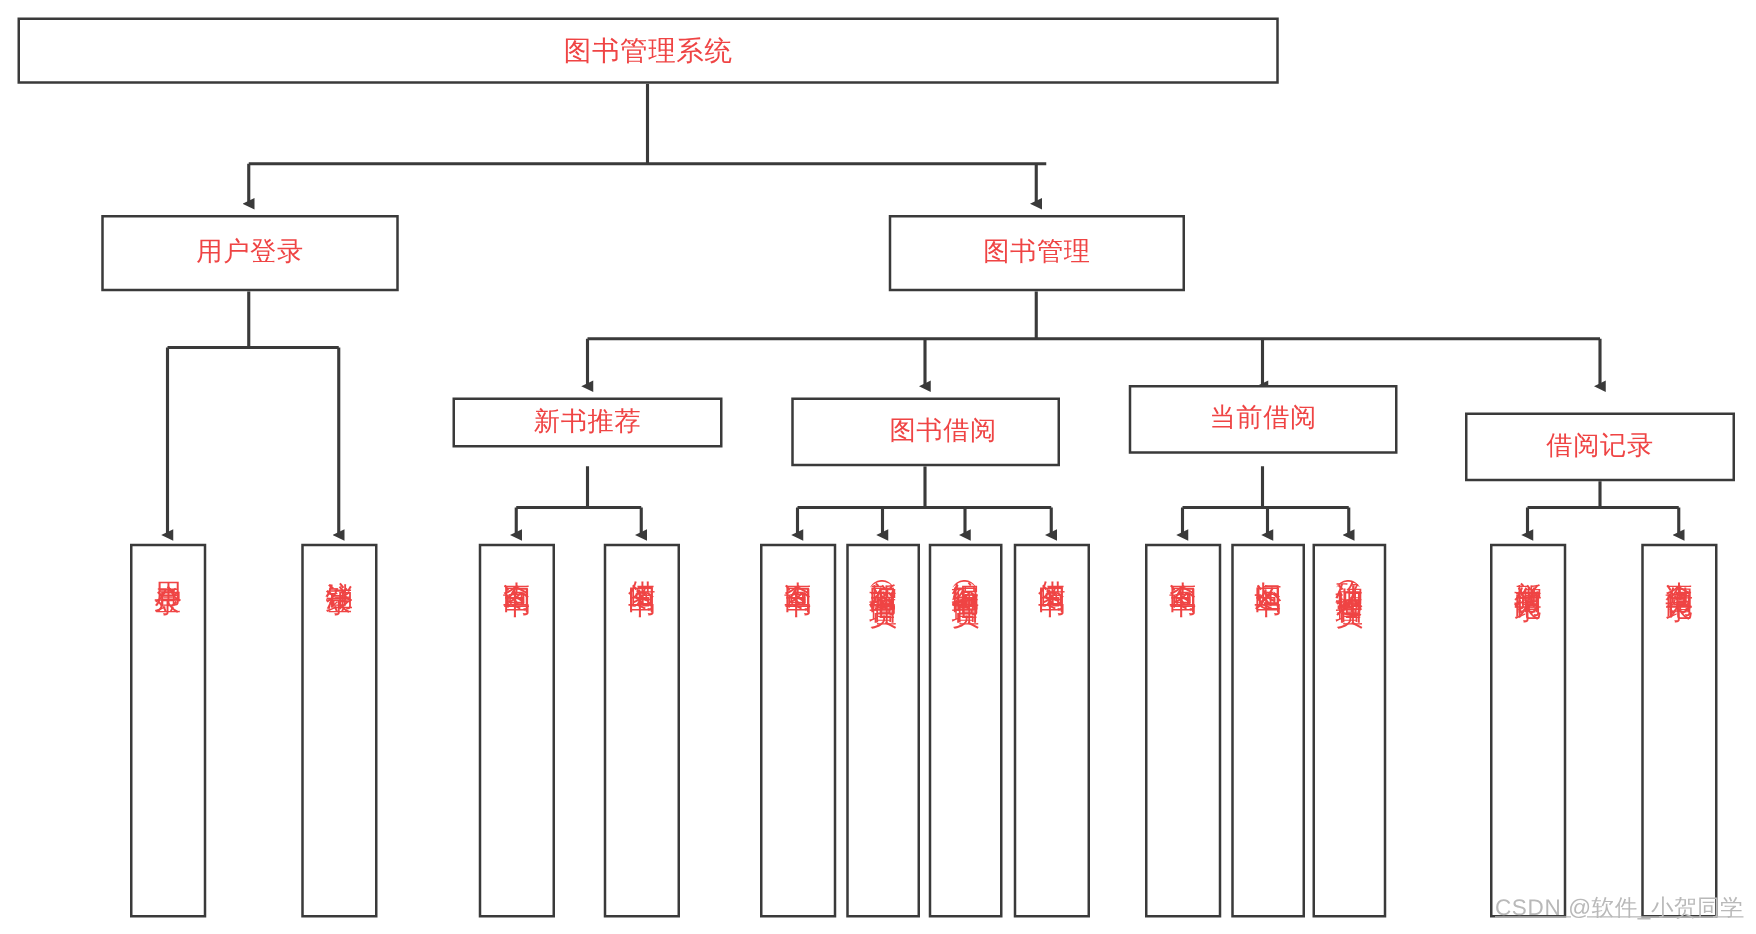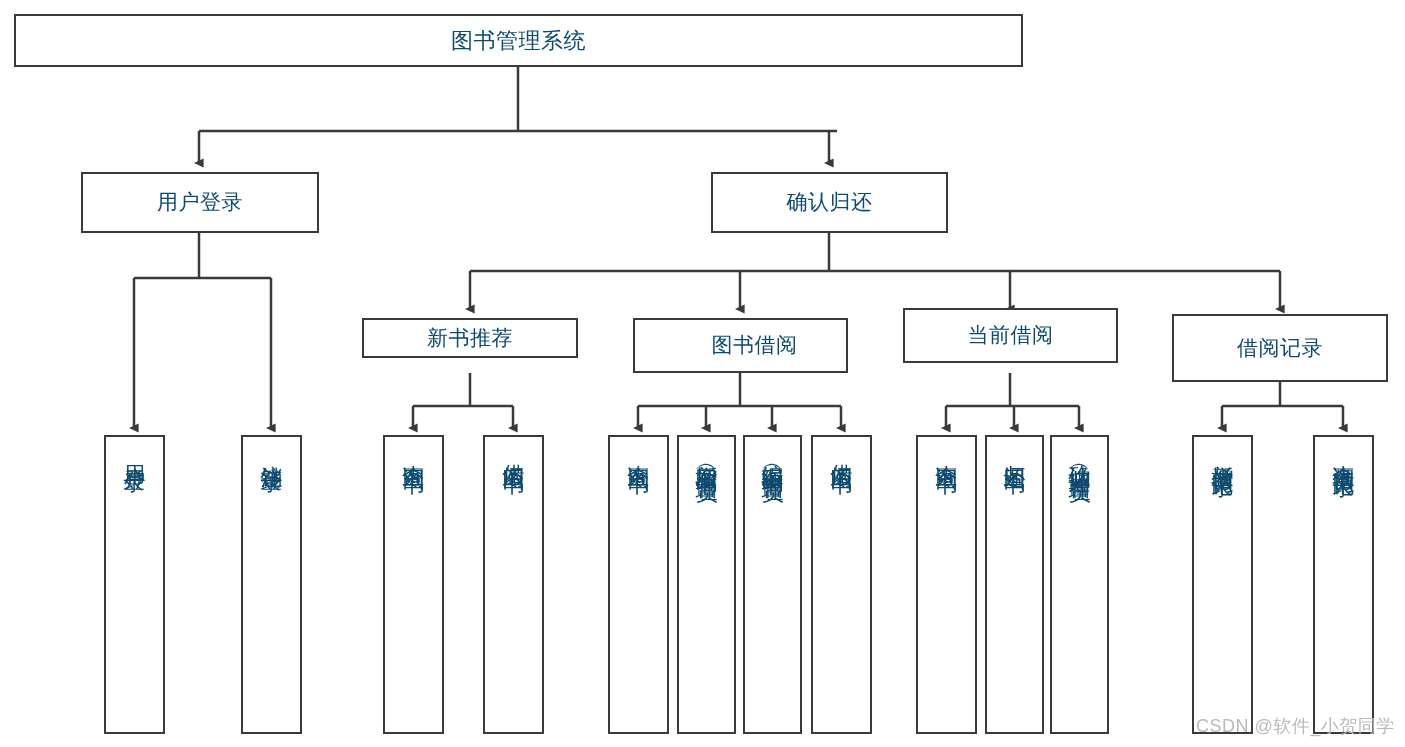--- a/index.html
+++ b/index.html
@@ -27,21 +27,21 @@
     pointer-events: none;
   }
   .node {
     position: absolute;
     box-sizing: border-box;
     border: 2.5px solid #3a3a3a;
     background: #ffffff;
     display: flex;
     align-items: center;
     justify-content: center;
-    color: #0c4a6e;
+    color: #ef4444;
   }
   .node .lbl {
     display: block;
     text-align: center;
     line-height: 1.06;
     white-space: pre-line;
   }
   
   .node.h .lbl {
     font-size: 21px;
@@ -68,20 +68,21 @@
   }
   .watermark {
     position: absolute;
     left: 1196px;
     top: 714px;
     font-size: 18px;
     color: #b9b9b9;
     letter-spacing: 0.5px;
     white-space: nowrap;
     user-select: none;
+    text-decoration: underline;
   }
 </style>
 </head>
 <body>
 
 <div id="canvas">
 
   <svg id="edges" viewBox="0 0 1405 747">
     <defs>
       <marker id="arrow" markerWidth="10" markerHeight="10" refX="5.2" refY="5" orient="auto" markerUnits="userSpaceOnUse">
@@ -133,33 +134,33 @@
   </svg>
 
   <div class="node h root" style="left:14px; top:14px; width:1009px; height:53px;">
     <span class="lbl">图书管理系统</span>
   </div>
 
   <div class="node h" style="left:81px; top:172px; width:238px; height:61px;">
     <span class="lbl">用户登录</span>
   </div>
   <div class="node h" style="left:711px; top:172px; width:237px; height:61px;">
-    <span class="lbl">确认归还</span>
+    <span class="lbl">图书管理</span>
   </div>
 
   <div class="node h" style="left:362px; top:318px; width:216px; height:40px;">
     <span class="lbl">新书推荐</span>
   </div>
   <div class="node h" style="left:633px; top:318px; width:215px; height:55px;padding-left:28px;">
     <span class="lbl">图书借阅</span>
   </div>
   <div class="node h" style="left:903px; top:308px; width:215px; height:55px;">
     <span class="lbl">当前借阅</span>
   </div>
-  <div class="node h" style="left:1172px; top:314px; width:216px; height:68px;">
+  <div class="node h" style="left:1172px; top:330px; width:216px; height:55px;">
     <span class="lbl">借阅记录</span>
   </div>
 
   <div class="node v" style="left:104px; top:435px; width:61px; height:299px;">
     <span class="lbl">用户登录</span>
   </div>
   <div class="node v" style="left:241px; top:435px; width:61px; height:299px;">
     <span class="lbl">注销登录</span>
   </div>
 

